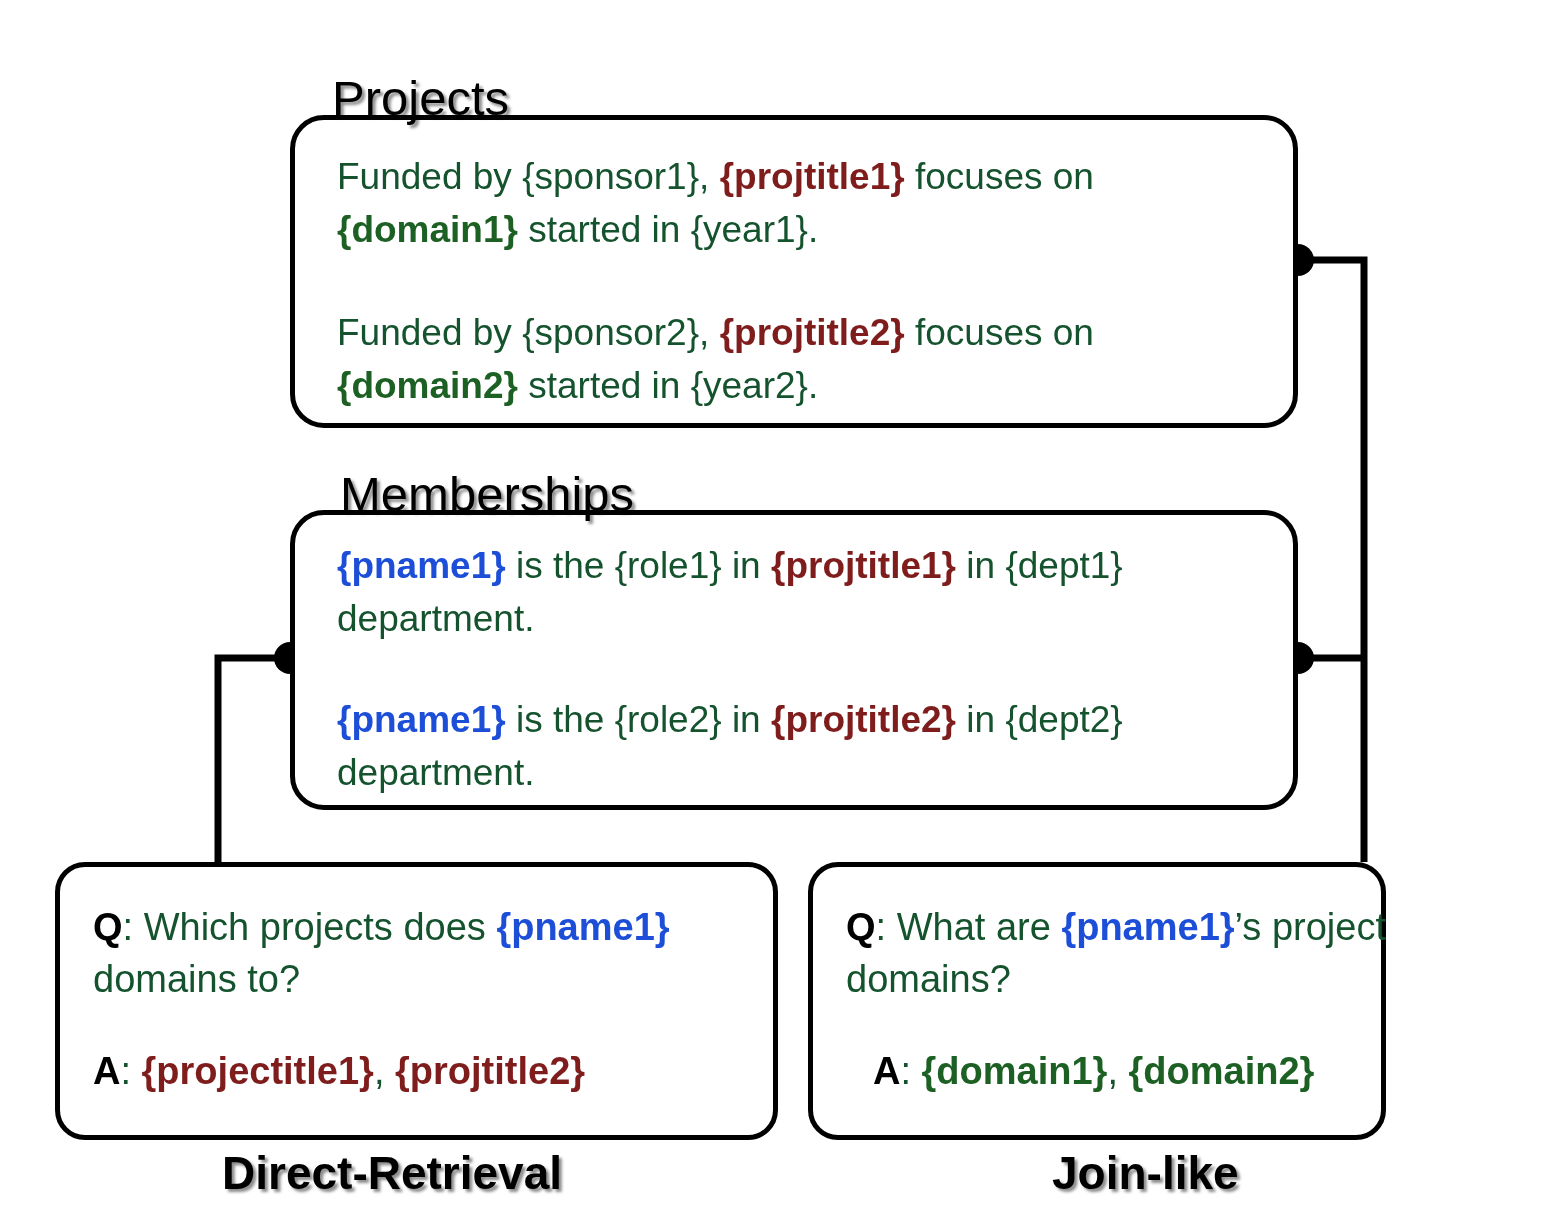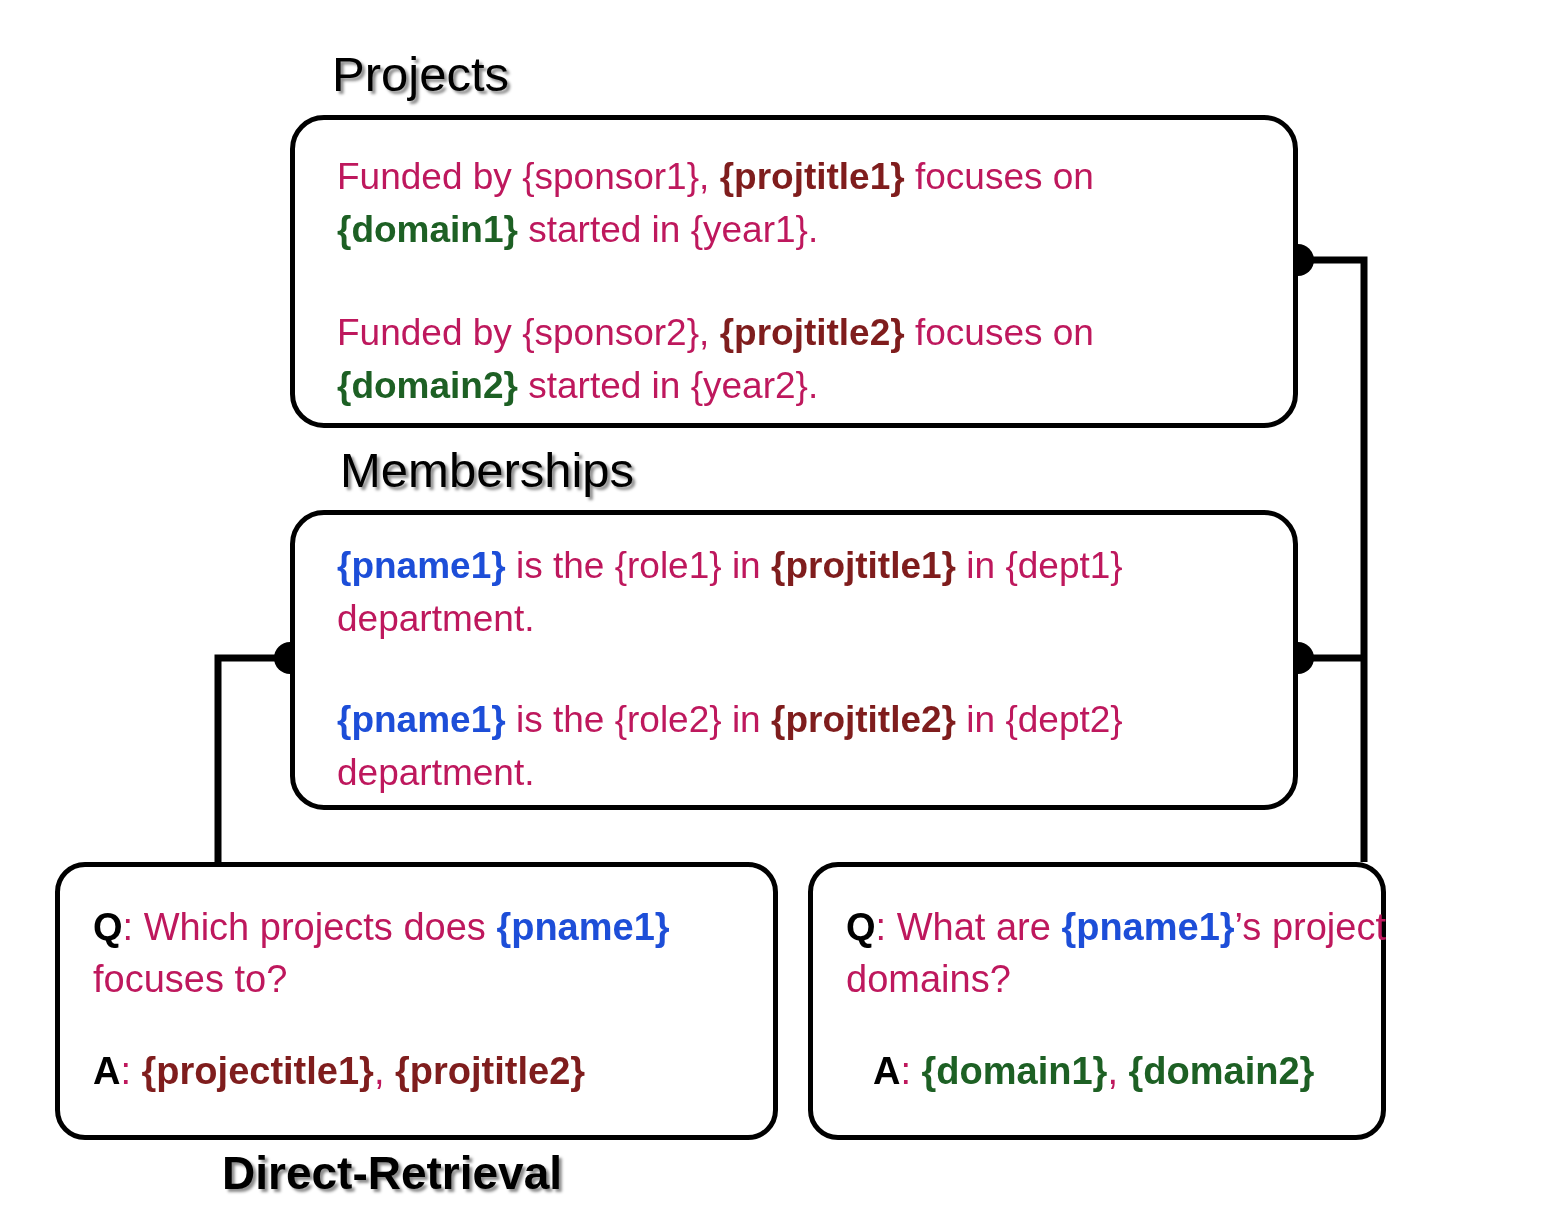--- a/index.html
+++ b/index.html
@@ -29,20 +29,21 @@
   .section-title {
     position: absolute;
     font-family: "Liberation Sans", sans-serif;
     font-size: 49px;
     font-weight: 400;
     color: #000000;
     letter-spacing: 0px;
     white-space: nowrap;
     text-shadow: 3px 3px 3px rgba(0,0,0,0.45);
     z-index: 6;
+    margin-top: 24px;
   }
   .bottom-label {
     position: absolute;
     font-family: "Liberation Sans", sans-serif;
     font-size: 46px;
     font-weight: 700;
     color: #000000;
     white-space: nowrap;
     text-shadow: 3px 3px 3px rgba(0,0,0,0.45);
     z-index: 6;
@@ -67,21 +68,21 @@
     color: #141414;
     font-weight: 400;
   }
   .row.qrow {
     font-size: 38px;
     line-height: 52px;
   }
   .c-proj  { color: #7f1d1d; font-weight: 700; }
   .c-dom   { color: #1d6024; font-weight: 700; text-align: right; }
   .c-name  { color: #1d4ed8; font-weight: 700; }
-  .c-plain { color: #be185d; font-weight: 400; }
+  .c-plain { color: #14532d; font-weight: 400; }
   .qlab { font-weight: 700; color: #000000; }
 </style>
 </head>
 <body>
 
 <div id="stage">
 
   <svg id="wires" viewBox="0 0 1560 1224" width="1560" height="1224">
 
     <path d="M 1298 260 L 1364 260 L 1364 862" fill="none" stroke="#000000" stroke-width="7"></path>
@@ -112,32 +113,33 @@
     <div class="row" style="left:42px; top:24px; width:800px;">
       <span class="c-name">{pname1}</span><span class="c-plain"> is the {role1} in </span><span class="c-proj">{projtitle1}</span><span class="c-plain"> in {dept1} department.</span>
     </div>
     <div class="row" style="left:42px; top:178px; width:800px;">
       <span class="c-name">{pname1}</span><span class="c-plain"> is the {role2} in </span><span class="c-proj">{projtitle2}</span><span class="c-plain"> in {dept2} department.</span>
     </div>
   </div>
 
   <div class="card qa" style="left:55px; top:862px; width:723px; height:278px;">
     <div class="row qrow" style="left:33px; top:34px; width:672px;">
-      <span class="qlab">Q</span><span class="c-plain">: Which projects does </span><span class="c-name">{pname1}</span><span class="c-plain"> focuses to?</span>
+      <span class="qlab">Q</span><span class="c-plain">: Which projects does </span><span class="c-name">{pname1}</span><span class="c-plain"> domains to?</span>
     </div>
     <div class="row qrow" style="left:33px; top:178px; width:672px;">
       <span class="qlab">A</span><span class="c-plain">: </span><span class="c-proj">{projectitle1}</span><span class="c-plain">, </span><span class="c-proj">{projtitle2}</span>
     </div>
   </div>
 
   <div class="bottom-label" style="left:222px; top:1146px;">Direct-Retrieval</div>
 
   <div class="card qa" style="left:808px; top:862px; width:578px; height:278px;">
     <div class="row qrow" style="left:33px; top:34px; width:645px;">
       <span class="qlab">Q</span><span class="c-plain">: What are </span><span class="c-name">{pname1}</span><span class="c-plain">’s project domains?</span>
     </div>
     <div class="row qrow" style="left:33px; top:178px; width:645px;margin-left:27px;">
       <span class="qlab">A</span><span class="c-plain">: </span><span class="c-dom">{domain1}</span><span class="c-plain">, </span><span class="c-dom">{domain2}</span>
     </div>
   </div>
 
+  <div class="bottom-label" style="left:1052px; top:1146px;">Join-like</div>
 
 </div>
 
 </body></html>

